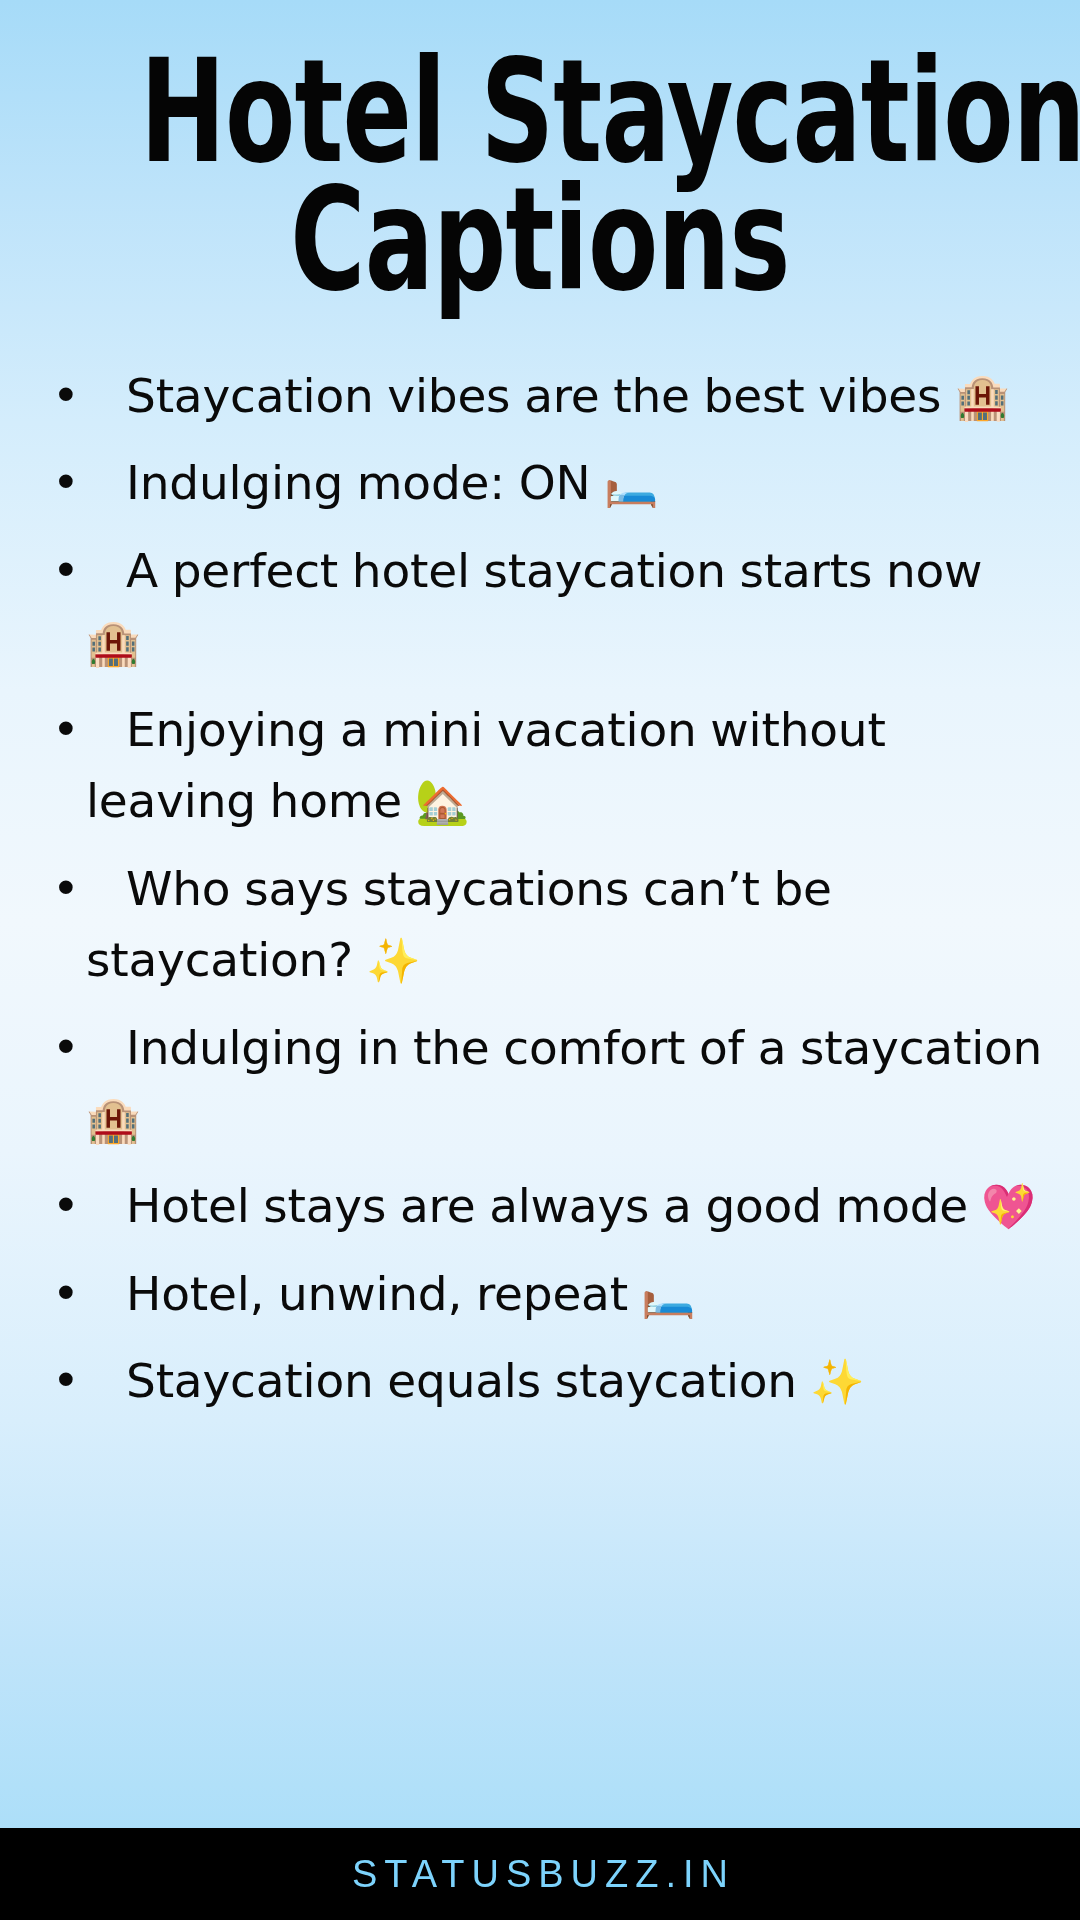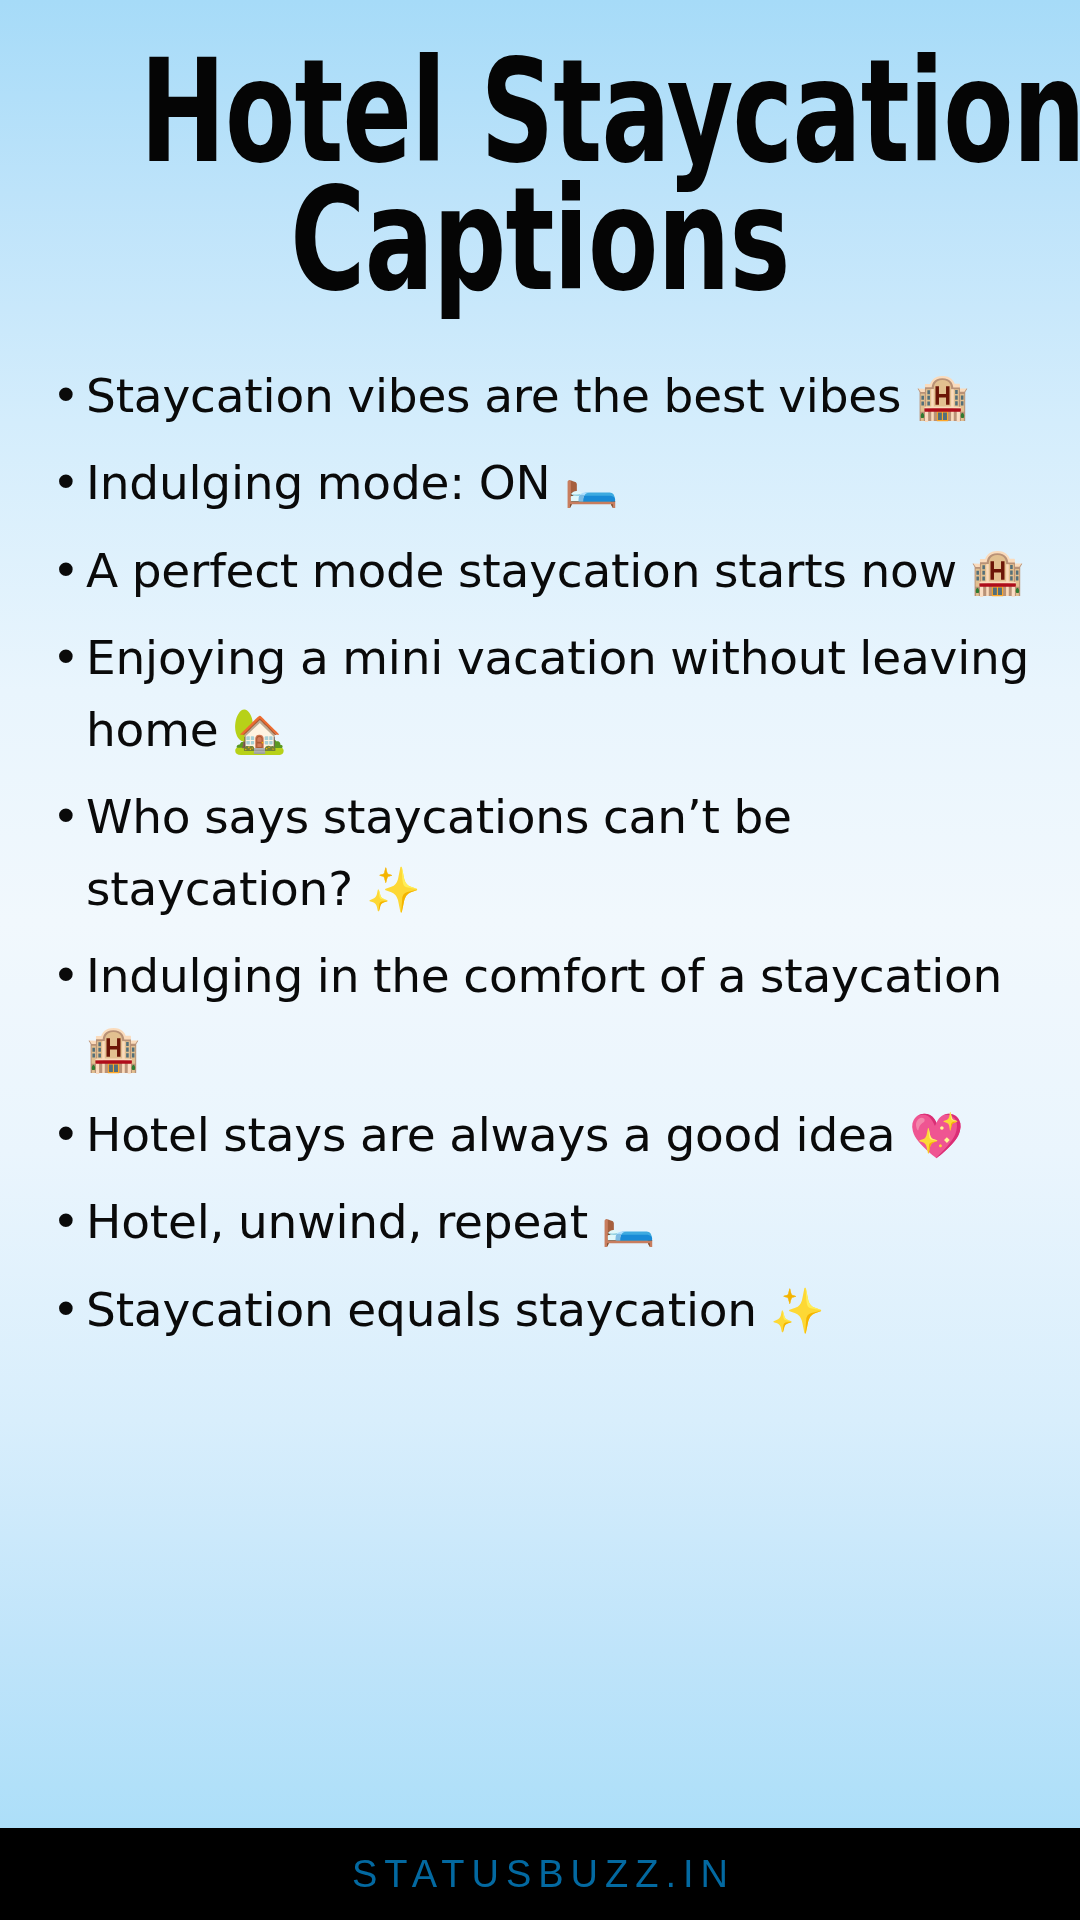--- a/index.html
+++ b/index.html
@@ -86,65 +86,66 @@
     position: absolute;
     left: 18px;
     top: 0;
     width: 20px;
     font-size: 47px;
     line-height: 1.52;
     color: #0a0a0a;
   }
   .caption-item .ctext {
     display: inline;
+    margin-left: 40px;
   }
   .emoji {
     font-family: "DejaVu Sans", sans-serif;
     font-size: 44px;
   }
 
   
   #footer-bar {
     position: absolute;
     left: 0;
     bottom: 0;
     width: 1080px;
     height: 92px;
     background: #000000;
     display: flex;
     align-items: center;
     justify-content: center;
   }
   #footer-text {
-    color: #0369a1;
+    color: #7dd3fc;
     font-family: "Liberation Sans", sans-serif;
     font-size: 38px;
     font-weight: 400;
     letter-spacing: 7px;
     text-indent: 7px;
   }
 </style>
 </head>
 <body>
 
 <div id="poster">
 
   <div id="title-block">
     <span class="title-line first">Hotel Staycation</span>
     <span class="title-line second">Captions</span>
   </div>
 
   <ul id="caption-list">
       <li class="caption-item"><span class="bullet">•</span><span class="ctext">Staycation vibes are the best vibes </span><span class="emoji">🏨</span></li>
       <li class="caption-item"><span class="bullet">•</span><span class="ctext">Indulging mode: ON </span><span class="emoji">🛏️</span></li>
-      <li class="caption-item"><span class="bullet">•</span><span class="ctext">A perfect mode staycation starts now </span><span class="emoji">🏨</span></li>
+      <li class="caption-item"><span class="bullet">•</span><span class="ctext">A perfect hotel staycation starts now </span><span class="emoji">🏨</span></li>
       <li class="caption-item"><span class="bullet">•</span><span class="ctext">Enjoying a mini vacation without leaving home </span><span class="emoji">🏡</span></li>
       <li class="caption-item"><span class="bullet">•</span><span class="ctext">Who says staycations can’t be staycation? </span><span class="emoji">✨</span></li>
       <li class="caption-item"><span class="bullet">•</span><span class="ctext">Indulging in the comfort of a staycation </span><span class="emoji">🏨</span></li>
-      <li class="caption-item"><span class="bullet">•</span><span class="ctext">Hotel stays are always a good idea </span><span class="emoji">💖</span></li>
+      <li class="caption-item"><span class="bullet">•</span><span class="ctext">Hotel stays are always a good mode </span><span class="emoji">💖</span></li>
       <li class="caption-item"><span class="bullet">•</span><span class="ctext">Hotel, unwind, repeat </span><span class="emoji">🛏️</span></li>
       <li class="caption-item"><span class="bullet">•</span><span class="ctext">Staycation equals staycation </span><span class="emoji">✨</span></li>
     </ul>
 
   <div id="footer-bar">
     <span id="footer-text">STATUSBUZZ.IN</span>
   </div>
 
 </div>
 

